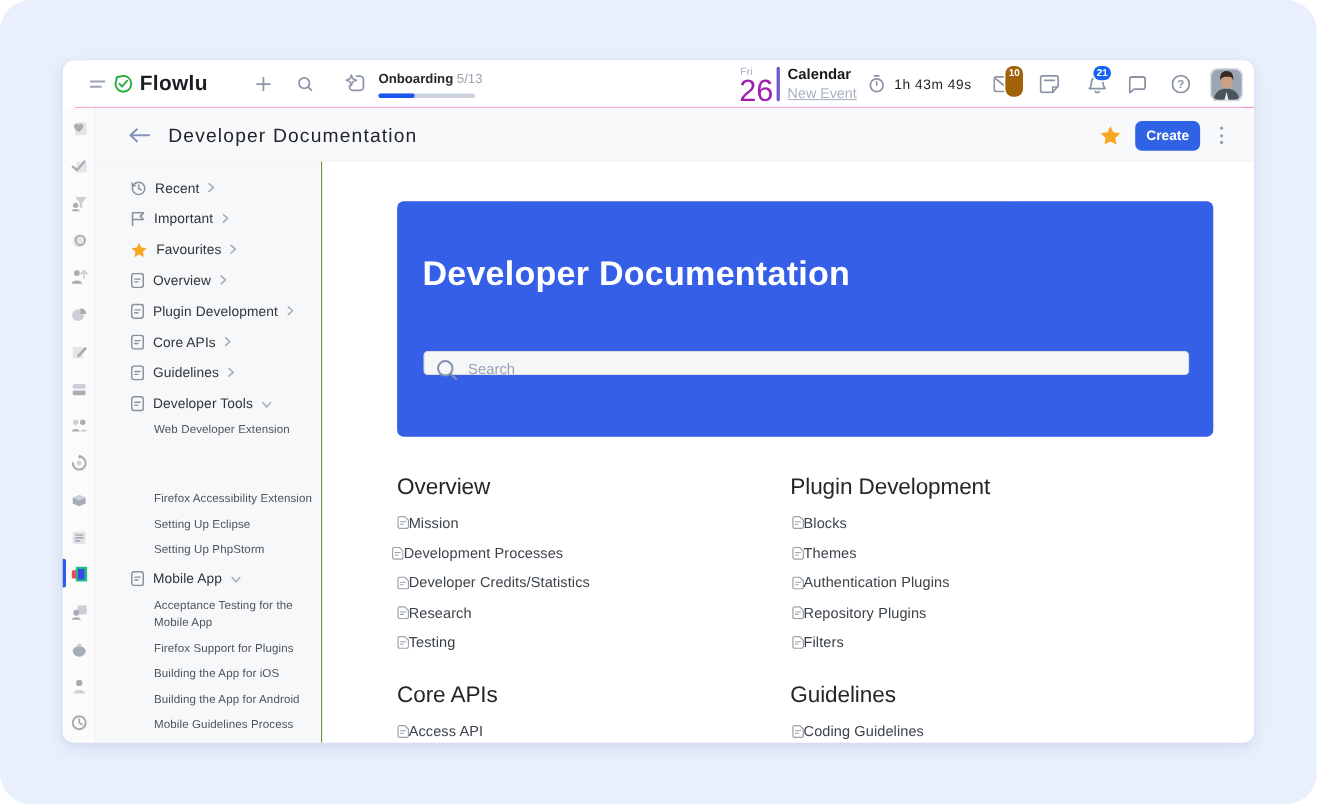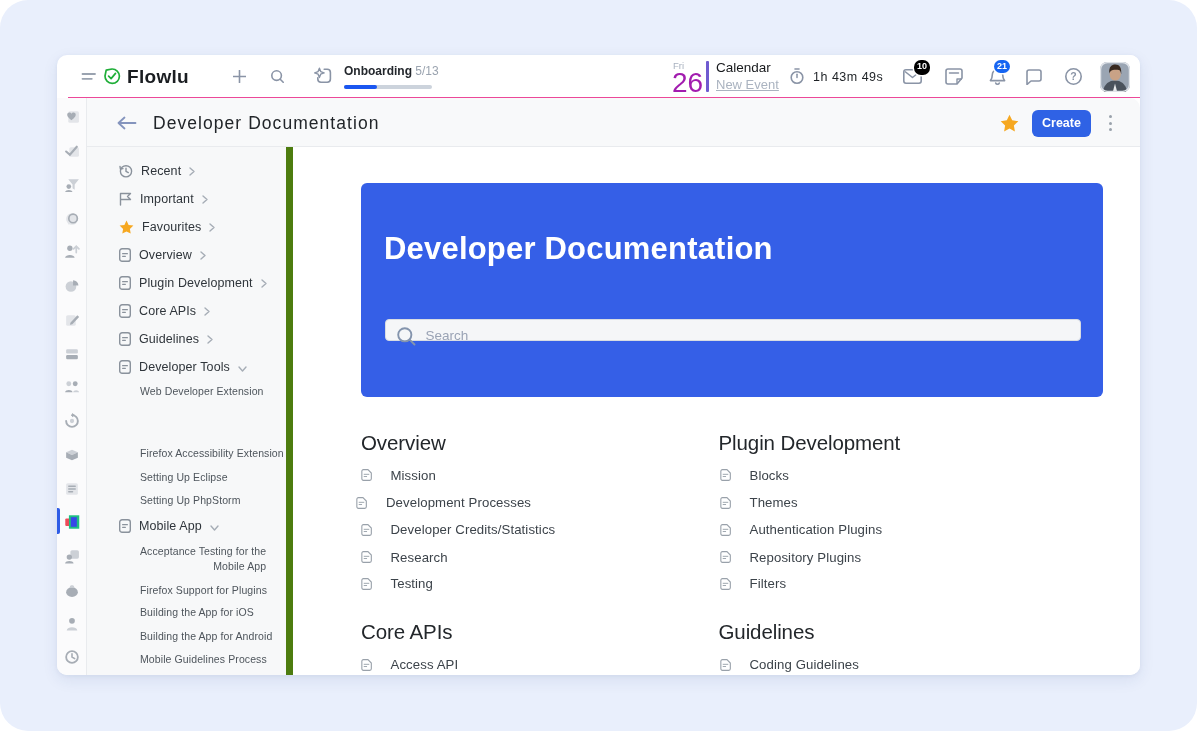--- a/index.html
+++ b/index.html
@@ -27,40 +27,40 @@
     background:#f8f9fa; border-bottom:1px solid #e9ebee; border-radius:0 10px 0 0; }
   .htitle { position:absolute; left:66px; top:15px; font-size:17.5px; color:#212529; font-weight:500; letter-spacing:1.05px;}
   .createbtn { position:absolute; left:945px; top:12px; width:59px; height:27px;
     background:#2f62e5; border-radius:6px; color:#fff; font-size:12.5px; font-weight:bold;
     text-align:center; line-height:27px; }
   .dots { position:absolute; left:1022px; top:17px; width:4px; }
   .dots i { display:block; width:3px; height:3px; border-radius:50%; background:#9aa2ac; margin:0 0 3.5px 0;}
 
   
   .tree { position:absolute; left:30px; top:92px; width:206px; bottom:0;
-    background:#f7f8f9; border-right:7px solid #4d7c0f; border-radius:0 0 0 0;text-align:right; }
+    background:#f7f8f9; border-right:1px solid #4d7c0f; border-radius:0 0 0 0; }
   .trow { position:absolute; left:32px; height:16px; display:flex; align-items:center; }
   .trow .lbl { font-size:12.5px; color:#2f353b; margin-left:8px; letter-spacing:.1px;}
   .trow .chev { margin-left:8px; }
   .tsub { position:absolute; left:53px; font-size:10.5px; color:#4e555c; line-height:15.5px; letter-spacing:.1px;}
 
   
   .content { position:absolute; left:236px; top:92px; right:0; bottom:0;
     background:#fff; border-radius:0 0 10px 0; }
   .hero { position:absolute; left:68px; top:36px; width:742px; height:214px;
     background:#355fe7; border-radius:6px; }
   .hero h1 { position:absolute; left:23px; top:48px; color:#fff; font-size:31px; font-weight:bold; letter-spacing:.2px; }
   .hero p { position:absolute; left:24px; top:95px; color:#a8b8ee; font-size:13.2px; }
   .searchbox { position:absolute; left:23.5px; top:136px; width:696px; height:22px;
     background:#f5f6f8; border:1px solid #d8dce2; border-radius:4px; }
   .searchbox span { position:absolute; left:40px; top:8px; font-size:13.5px; color:#9aa3b5; }
 
   .colhead { position:absolute; font-size:20.5px; color:#23272b; letter-spacing:-.1px; }
   .item { position:absolute; height:14px; display:flex; align-items:center; }
-  .item .lbl { font-size:13.2px; color:#3c434a; margin-left:19px; letter-spacing:.1px; }
+  .item .lbl { font-size:13.2px; color:#3c434a; margin-left:0; letter-spacing:.1px; }
 </style>
 </head>
 <body>
 <div class="bg"></div>
 <div class="win">
   <div class="topbar" id="topbar">
 
     <svg class="abs" style="left:13px;top:16px" width="15" height="12" viewBox="0 0 15 12">
       <path d="M1.5 3 H14 M1.5 7.8 H10.8" stroke="#9aa3b0" stroke-width="1.8" stroke-linecap="round"></path>
     </svg>
@@ -85,35 +85,35 @@
       <path d="M5.4 1.2 L6.7 4.6 L10.1 5.9 L6.7 7.2 L5.4 10.6 L4.1 7.2 L0.7 5.9 L4.1 4.6 Z" fill="#fff" stroke="#8a94a6" stroke-width="1.4" stroke-linejoin="round"></path>
     </svg>
     <div class="abs" style="left:276px;top:9px;font-size:12px;font-weight:600;color:#23272c;">Onboarding <span style="color:#9aa3af;font-weight:400">5/13</span></div>
     <div class="abs" style="left:276px;top:30px;width:88px;height:3.5px;border-radius:2px;background:#ccd3dc">
       <div style="width:33px;height:3.5px;border-radius:2px;background:#1a56f0"></div>
     </div>
 
     <div class="abs" style="left:605px;top:5px;font-size:9.5px;color:#a9b2c0;">Fri</div>
     <div class="abs" style="left:604px;top:12px;font-size:28px;color:#a21caf;">26</div>
     <div class="abs" style="left:638px;top:6px;width:2.5px;height:31px;background:#6f5bd0;border-radius:1px"></div>
-    <div class="abs" style="left:648px;top:5px;font-size:13.5px;font-weight:400;color:#17191c;">Calendar</div>
+    <div class="abs" style="left:648px;top:5px;font-size:13.5px;font-weight:700;color:#17191c;">Calendar</div>
     <div class="abs" style="left:648px;top:22px;font-size:13px;color:#aab3c0;text-decoration:underline;">New Event</div>
 
     <svg class="abs" style="left:721px;top:13px" width="16" height="17" viewBox="0 0 16 17">
       <line x1="6" y1="1" x2="10" y2="1" stroke="#8a94a6" stroke-width="1.6" stroke-linecap="round"></line>
       <circle cx="8" cy="9.5" r="5.8" fill="none" stroke="#8a94a6" stroke-width="1.6"></circle>
       <line x1="8" y1="9.5" x2="8" y2="6.3" stroke="#8a94a6" stroke-width="1.5" stroke-linecap="round"></line>
     </svg>
     <div class="abs" style="left:745px;top:15px;font-size:12.5px;letter-spacing:.5px;color:#1d2125;">1h 43m 49s</div>
 
     <svg class="abs" style="left:835px;top:14px" width="19" height="15" viewBox="0 0 19 15">
       <rect x="0.8" y="0.8" width="17.4" height="13.4" rx="2.2" fill="none" stroke="#8a94a6" stroke-width="1.6"></rect>
       <path d="M2 2.5 L9.5 8.5 L17 2.5" fill="none" stroke="#8a94a6" stroke-width="1.6" stroke-linejoin="round"></path>
     </svg>
-    <div class="abs" style="left:846px;top:5px;min-width:16px;height:15px;border-radius:7px;background:#000000;color:#fff;font-size:9px;font-weight:600;text-align:center;line-height:13px;padding:0 3px;box-shadow:0 0 0 1.5px #fff;">10</div>
+    <div class="abs" style="left:846px;top:5px;min-width:16px;height:28px;border-radius:7px;background:#a16207;color:#fff;font-size:9px;font-weight:600;text-align:center;line-height:13px;padding:0 3px;box-shadow:0 0 0 1.5px #fff;">10</div>
 
     <svg class="abs" style="left:877px;top:13px" width="18" height="17" viewBox="0 0 18 17">
       <path d="M1 3 A2 2 0 0 1 3 1 H15 A2 2 0 0 1 17 3 V10 L12 16 H3 A2 2 0 0 1 1 14 Z" fill="none" stroke="#8a94a6" stroke-width="1.6" stroke-linejoin="round"></path>
       <path d="M12 16 V11 H17" fill="none" stroke="#8a94a6" stroke-width="1.4" stroke-linejoin="round"></path>
       <path d="M4.5 5 H13.5" stroke="#8a94a6" stroke-width="1.5" stroke-linecap="round"></path>
     </svg>
 
     <svg class="abs" style="left:921px;top:13px" width="17" height="18" viewBox="0 0 17 18">
       <path d="M8.5 1.5 A5.2 5.2 0 0 1 13.7 6.7 C13.7 10 14.6 11.5 15.6 12.6 H1.4 C2.4 11.5 3.3 10 3.3 6.7 A5.2 5.2 0 0 1 8.5 1.5 Z" fill="none" stroke="#8a94a6" stroke-width="1.6" stroke-linejoin="round"></path>
       <path d="M6.7 15 A1.9 1.9 0 0 0 10.3 15" fill="none" stroke="#8a94a6" stroke-width="1.6" stroke-linecap="round"></path>

